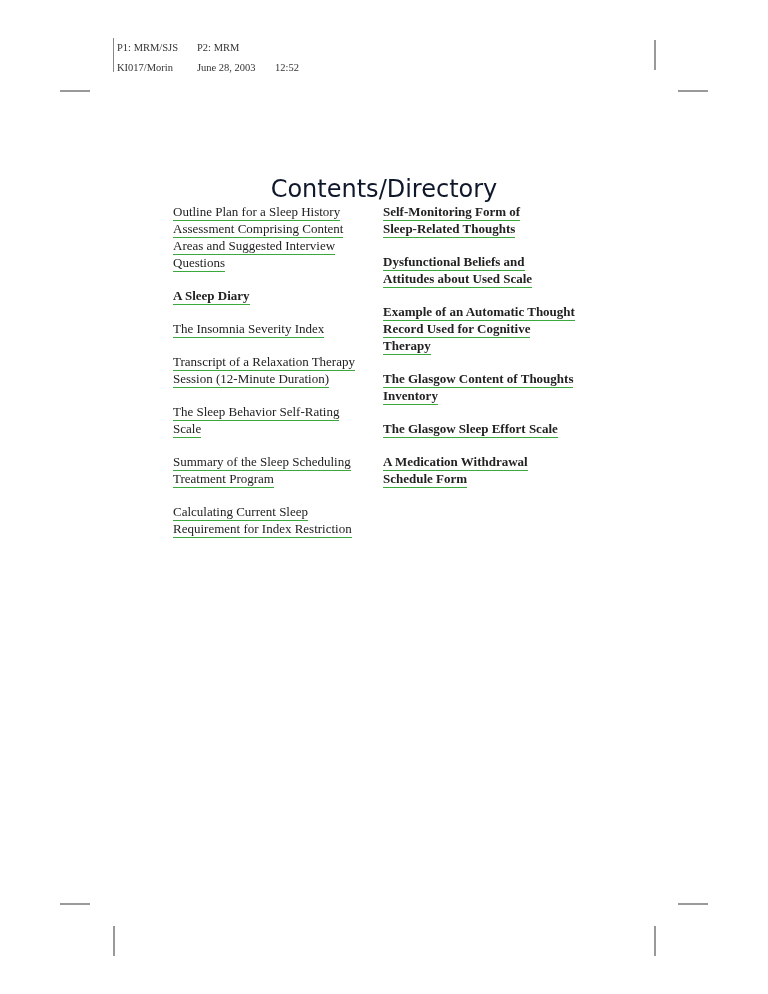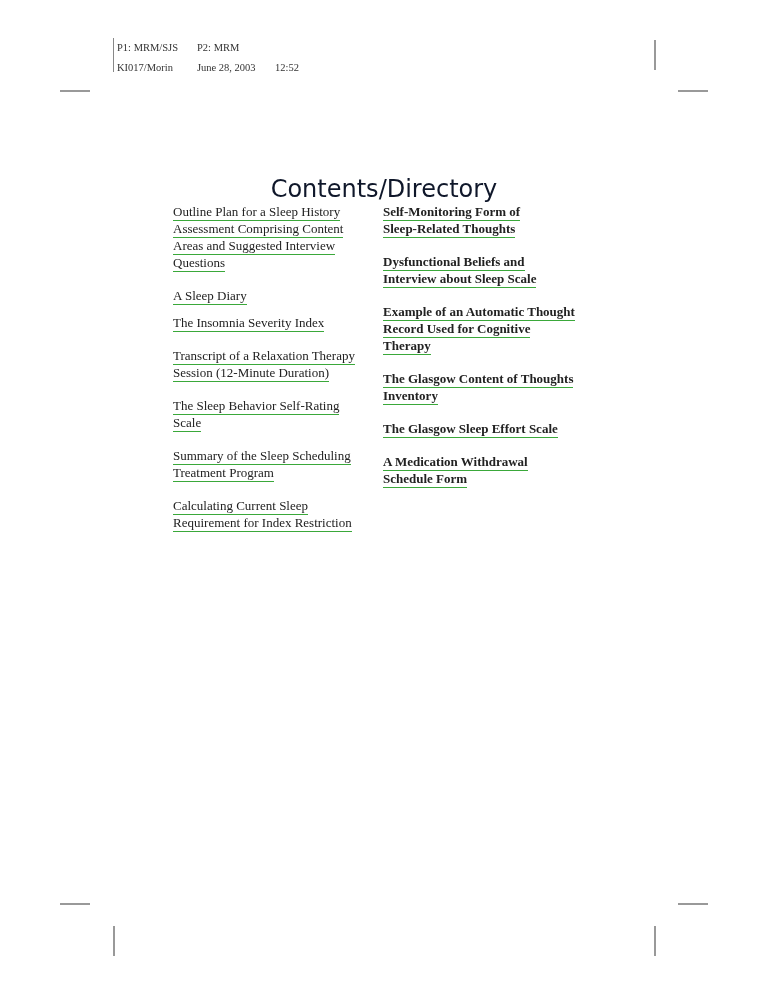--- a/index.html
+++ b/index.html
@@ -51,21 +51,21 @@
 
 <div class="title">Contents/Directory</div>
 
 <div class="col left" id="leftcol">
     <div class="item" style="margin-bottom: 16px;">
       <span class="line">Outline Plan for a Sleep History</span>
       <span class="line">Assessment Comprising Content</span>
       <span class="line">Areas and Suggested Interview</span>
       <span class="line">Questions</span>
     </div>
-    <div class="item" style="margin-bottom: 10px;">
+    <div class="item" style="margin-bottom: 16px; font-weight: bold;">
       <span class="line">A Sleep Diary</span>
     </div>
     <div class="item" style="margin-bottom: 16px;">
       <span class="line">The Insomnia Severity Index</span>
     </div>
     <div class="item" style="margin-bottom: 16px;">
       <span class="line">Transcript of a Relaxation Therapy</span>
       <span class="line">Session (12-Minute Duration)</span>
     </div>
     <div class="item" style="margin-bottom: 16px;">
@@ -81,21 +81,21 @@
       <span class="line">Requirement for Index Restriction</span>
     </div>
   </div>
 <div class="col right" id="rightcol">
     <div class="item" style="margin-bottom: 16px;">
       <span class="line">Self-Monitoring Form of</span>
       <span class="line">Sleep-Related Thoughts</span>
     </div>
     <div class="item" style="margin-bottom: 16px;">
       <span class="line">Dysfunctional Beliefs and</span>
-      <span class="line">Interview about Sleep Scale</span>
+      <span class="line">Attitudes about Used Scale</span>
     </div>
     <div class="item" style="margin-bottom: 16px;">
       <span class="line">Example of an Automatic Thought</span>
       <span class="line">Record Used for Cognitive</span>
       <span class="line">Therapy</span>
     </div>
     <div class="item" style="margin-bottom: 16px;">
       <span class="line">The Glasgow Content of Thoughts</span>
       <span class="line">Inventory</span>
     </div>

